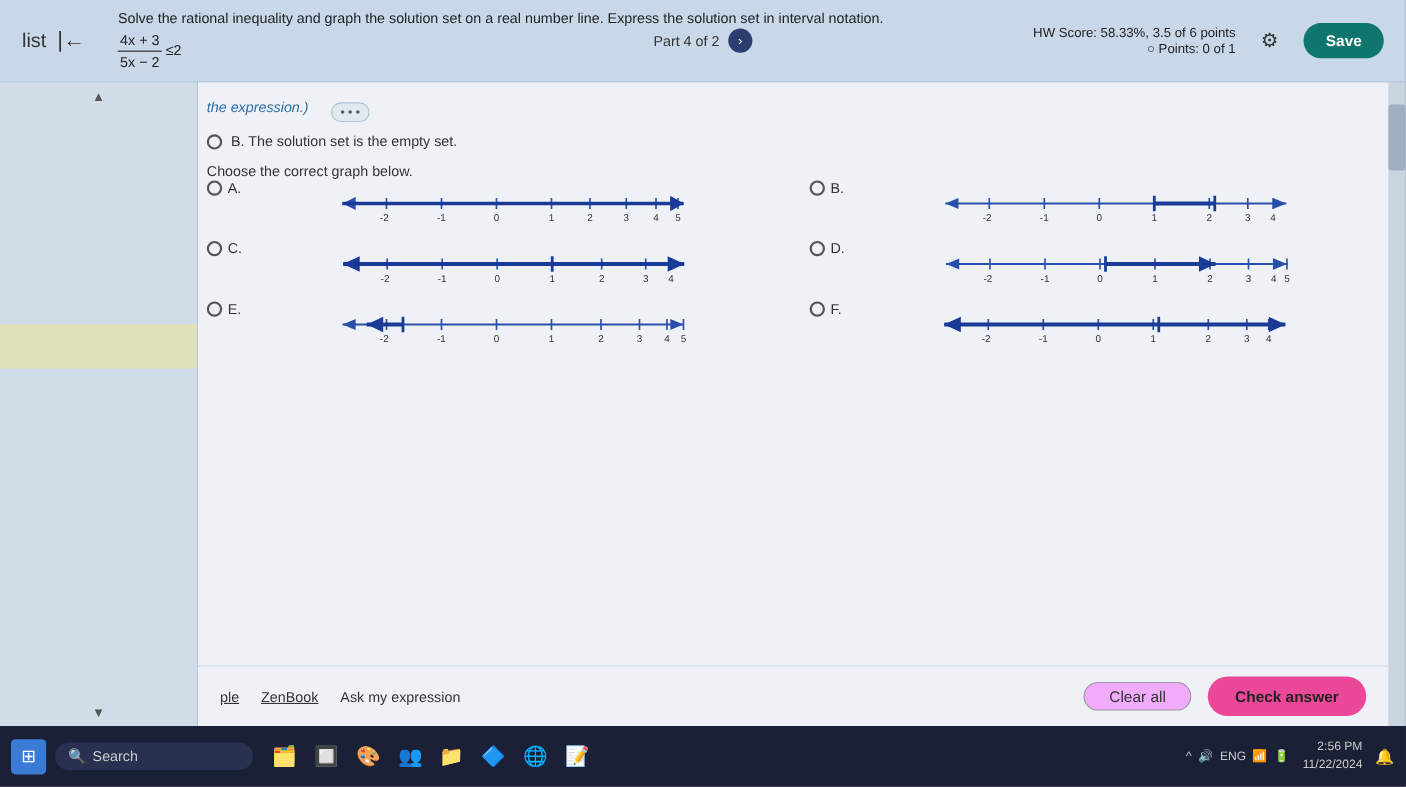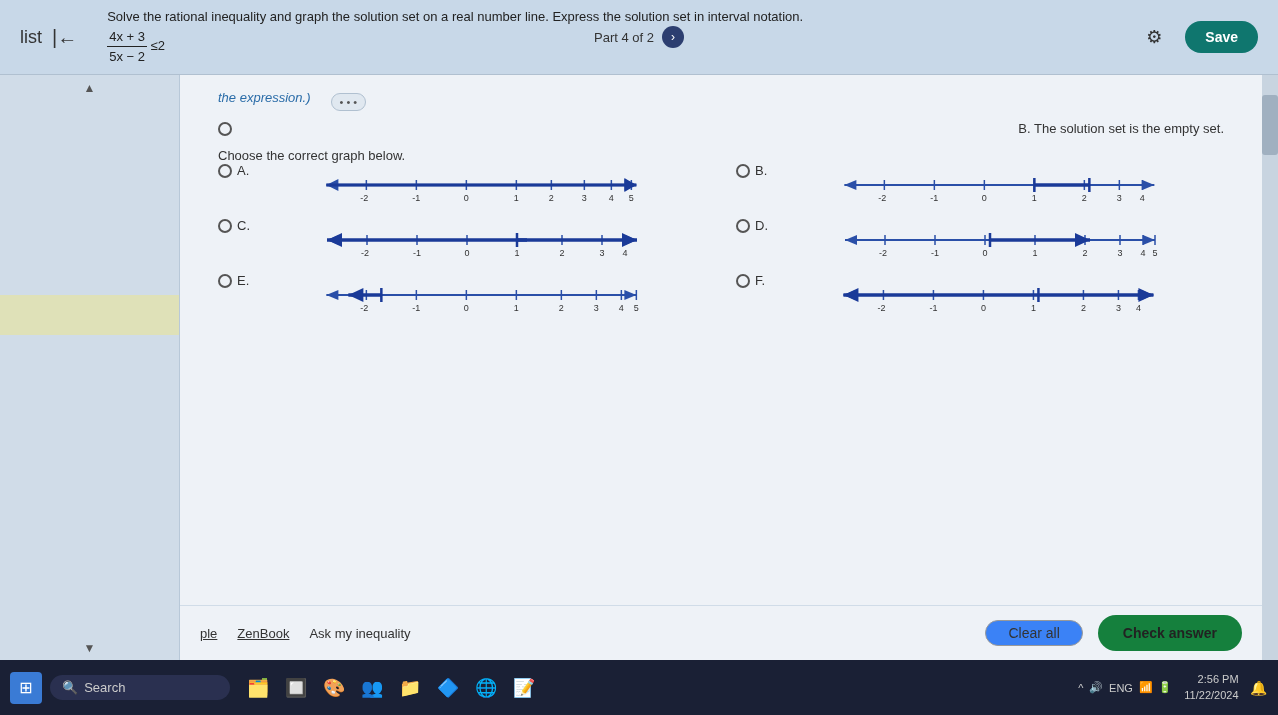--- a/index.html
+++ b/index.html
@@ -84,38 +84,37 @@
 
     
     .main-content {
       position: absolute;
       left: 180px;
       top: 75px;
       right: 16px;
       bottom: 55px;
       background: #eef2f7;
       overflow: hidden;
-      padding: 15px 38px;
+      padding: 15px 8px;
     }
 
     .expression-line {
       color: #2a6ca8;
       font-size: 13px;
       margin-bottom: 8px;
       font-style: italic;
     }
 
     .option-B-text {
       font-size: 13px;
       color: #333;
       margin-bottom: 12px;
       display: flex;
       align-items: center;
-      gap: 20px;
-      justify-content: space-between;
+      gap: 8px;
     }
     .radio-circle {
       width: 14px; height: 14px;
       border: 2px solid #555;
       border-radius: 50%;
       display: inline-block;
       flex-shrink: 0;
     }
 
     .choose-text {
@@ -189,31 +188,31 @@
       cursor: pointer;
     }
 
     .bottom-actions {
       display: flex;
       gap: 15px;
       align-items: center;
     }
 
     .clear-btn {
-      background: #3b82f6;
+      background: #f0abfc;
       color: #333;
       border: 1px solid #999;
       padding: 4px 22px;
       border-radius: 20px;
       font-size: 14px;
       cursor: pointer;
     }
 
     .check-btn {
-      background: #15803d;
+      background: #ec4899;
       color: #222;
       border: none;
       padding: 10px 25px;
       border-radius: 20px;
       font-size: 14px;
       cursor: pointer;
       font-weight: bold;
     }
 
     
@@ -328,20 +327,27 @@
         <span>≤2</span>
       </span>
     </div>
 
     <div class="part-nav">
       <span>Part 4 of 2</span>
       <button class="nav-arrow">›</button>
     </div>
 
     <div class="top-right">
+      <div class="hw-score">
+        <div>HW Score: 58.33%, 3.5 of 6 points</div>
+        <div>
+          <span>○</span>
+          <span>Points: 0 of 1</span>
+        </div>
+      </div>
       <button class="gear-btn">⚙</button>
       <button class="save-btn">Save</button>
     </div>
   </div>
 
   <div class="left-sidebar">
     <div class="sidebar-arrow-up">▲</div>
     <div style="position:absolute; top: 220px; left:0; width:100%; height:40px;" class="yellow-highlight"></div>
     <div class="sidebar-arrow-down">▼</div>
   </div>
@@ -573,21 +579,21 @@
         </div>
       </div>
 
     </div>
   </div>
 
   <div class="bottom-bar">
     <div class="bottom-links">
       <span class="bottom-link">ple</span>
       <span class="bottom-link">ZenBook</span>
-      <span class="bottom-link-plain">Ask my inequality</span>
+      <span class="bottom-link-plain">Ask my expression</span>
     </div>
     <div class="bottom-actions">
       <button class="clear-btn">Clear all</button>
       <button class="check-btn">Check answer</button>
     </div>
   </div>
 </div>
 
 <div class="taskbar">
   <div class="windows-btn">

